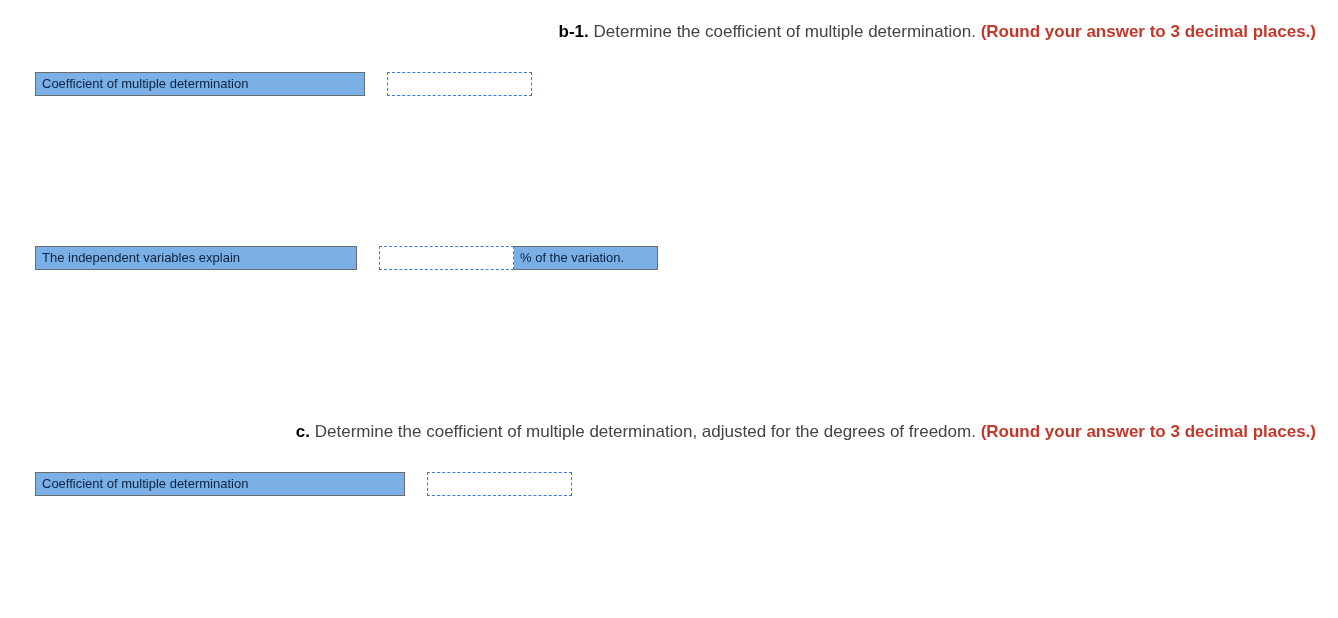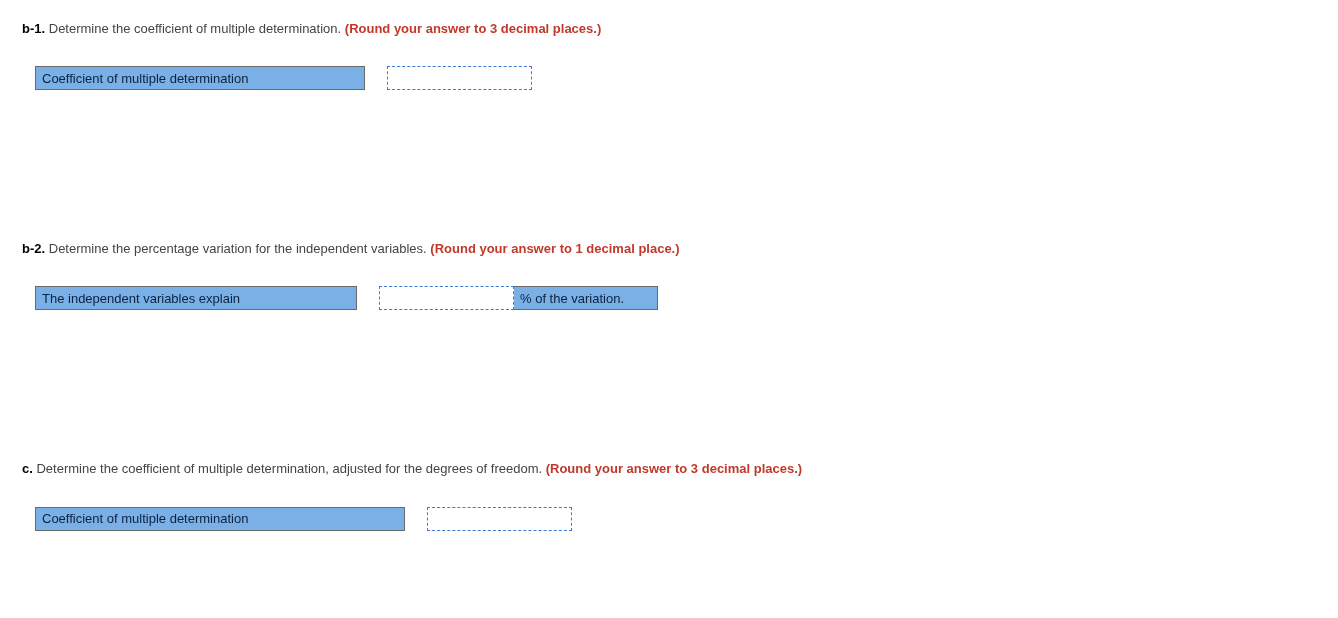--- a/index.html
+++ b/index.html
@@ -7,22 +7,23 @@
     font-size: 14px;
     color: #333;
     margin: 0;
     padding: 20px 22px;
     width: 1338px;
     box-sizing: border-box;
     background: #fff;
   }
   .question-prompt {
     margin-bottom: 28px;
-    font-size: 13px;
+    font-size: 17px;
     line-height: 1.4;
+    text-align: right;
   }
   .question-prompt .label-bold {
     font-weight: 700;
     color: #000;
   }
   .question-prompt .prompt-text {
     color: #444;
   }
   .question-prompt .hint {
     font-weight: 700;
@@ -89,25 +90,20 @@
   </div>
   <div class="answer-row">
     <div class="cell cell-blue w-label-1">Coefficient of multiple determination</div>
     <div class="cell cell-input w-input-1">
       <input type="text" value="" style="">
     </div>
   </div>
 </div>
 
 <div class="q-block">
-  <div class="question-prompt">
-    <span class="label-bold">b-2.</span>
-    <span class="prompt-text">Determine the percentage variation for the independent variables.</span>
-    <span class="hint">(Round your answer to 1 decimal place.)</span>
-  </div>
   <div class="answer-row">
     <div class="cell cell-blue w-label-2">The independent variables explain</div>
     <div class="cell cell-input w-input-2">
       <input type="text" value="" style="">
     </div>
     <div class="cell cell-blue w-suffix-2">% of the variation.</div>
   </div>
 </div>
 
 <div class="q-block">

